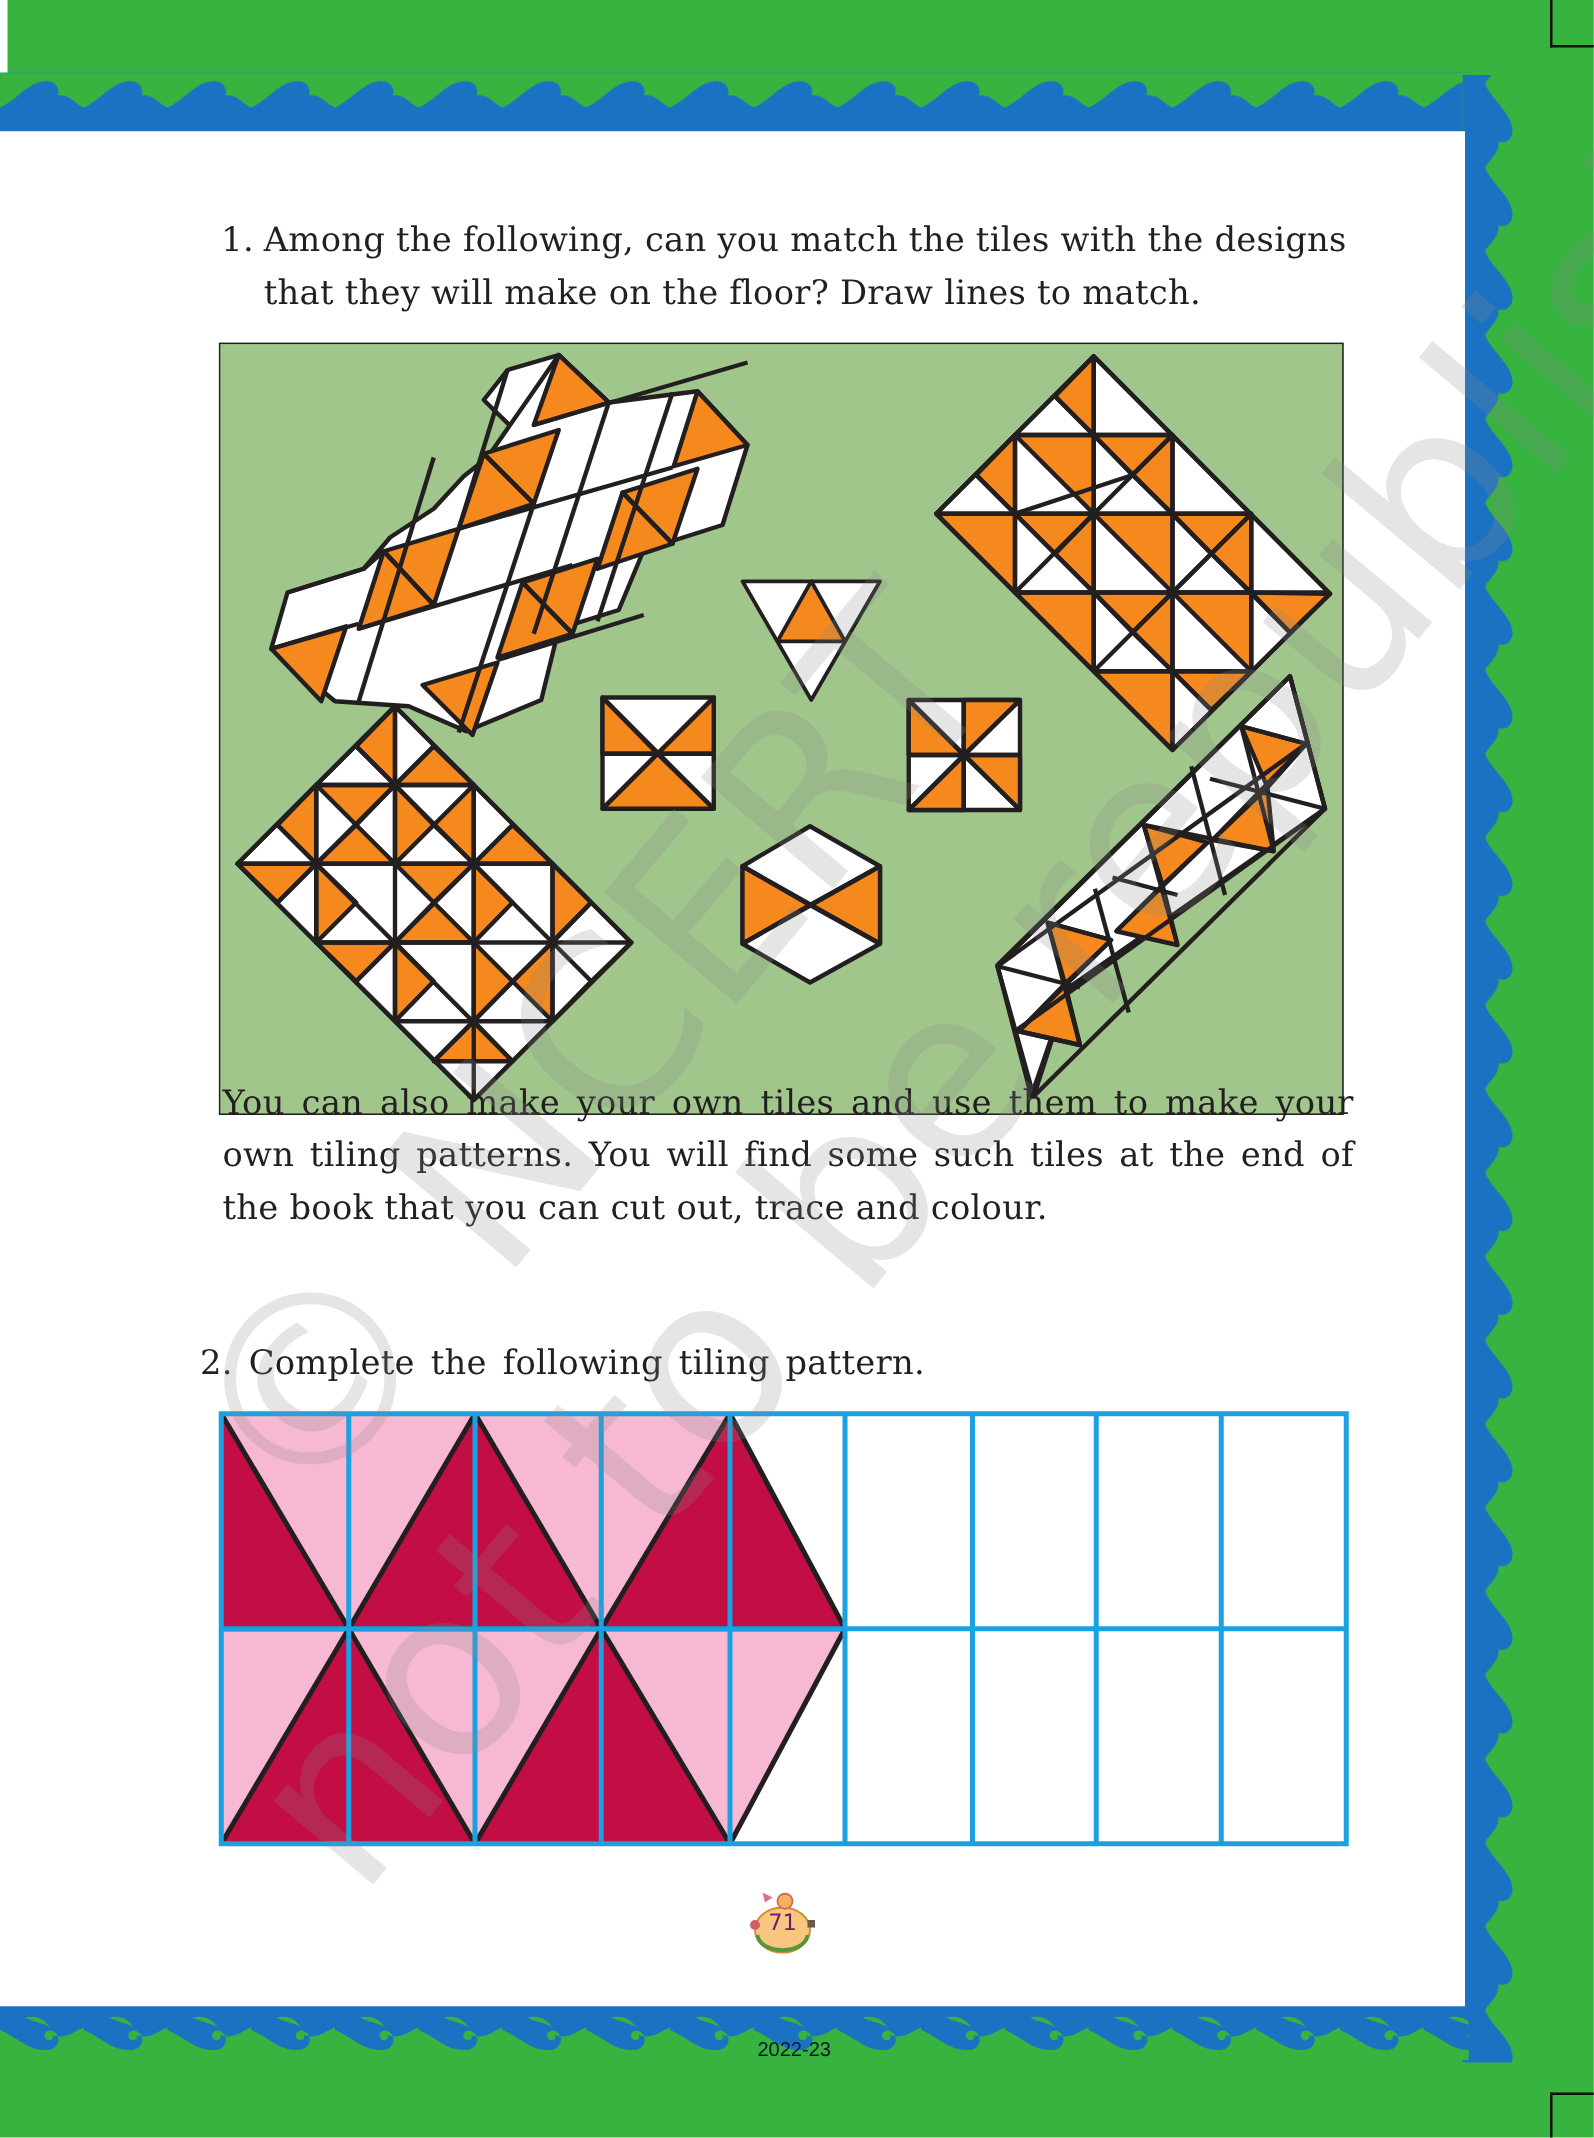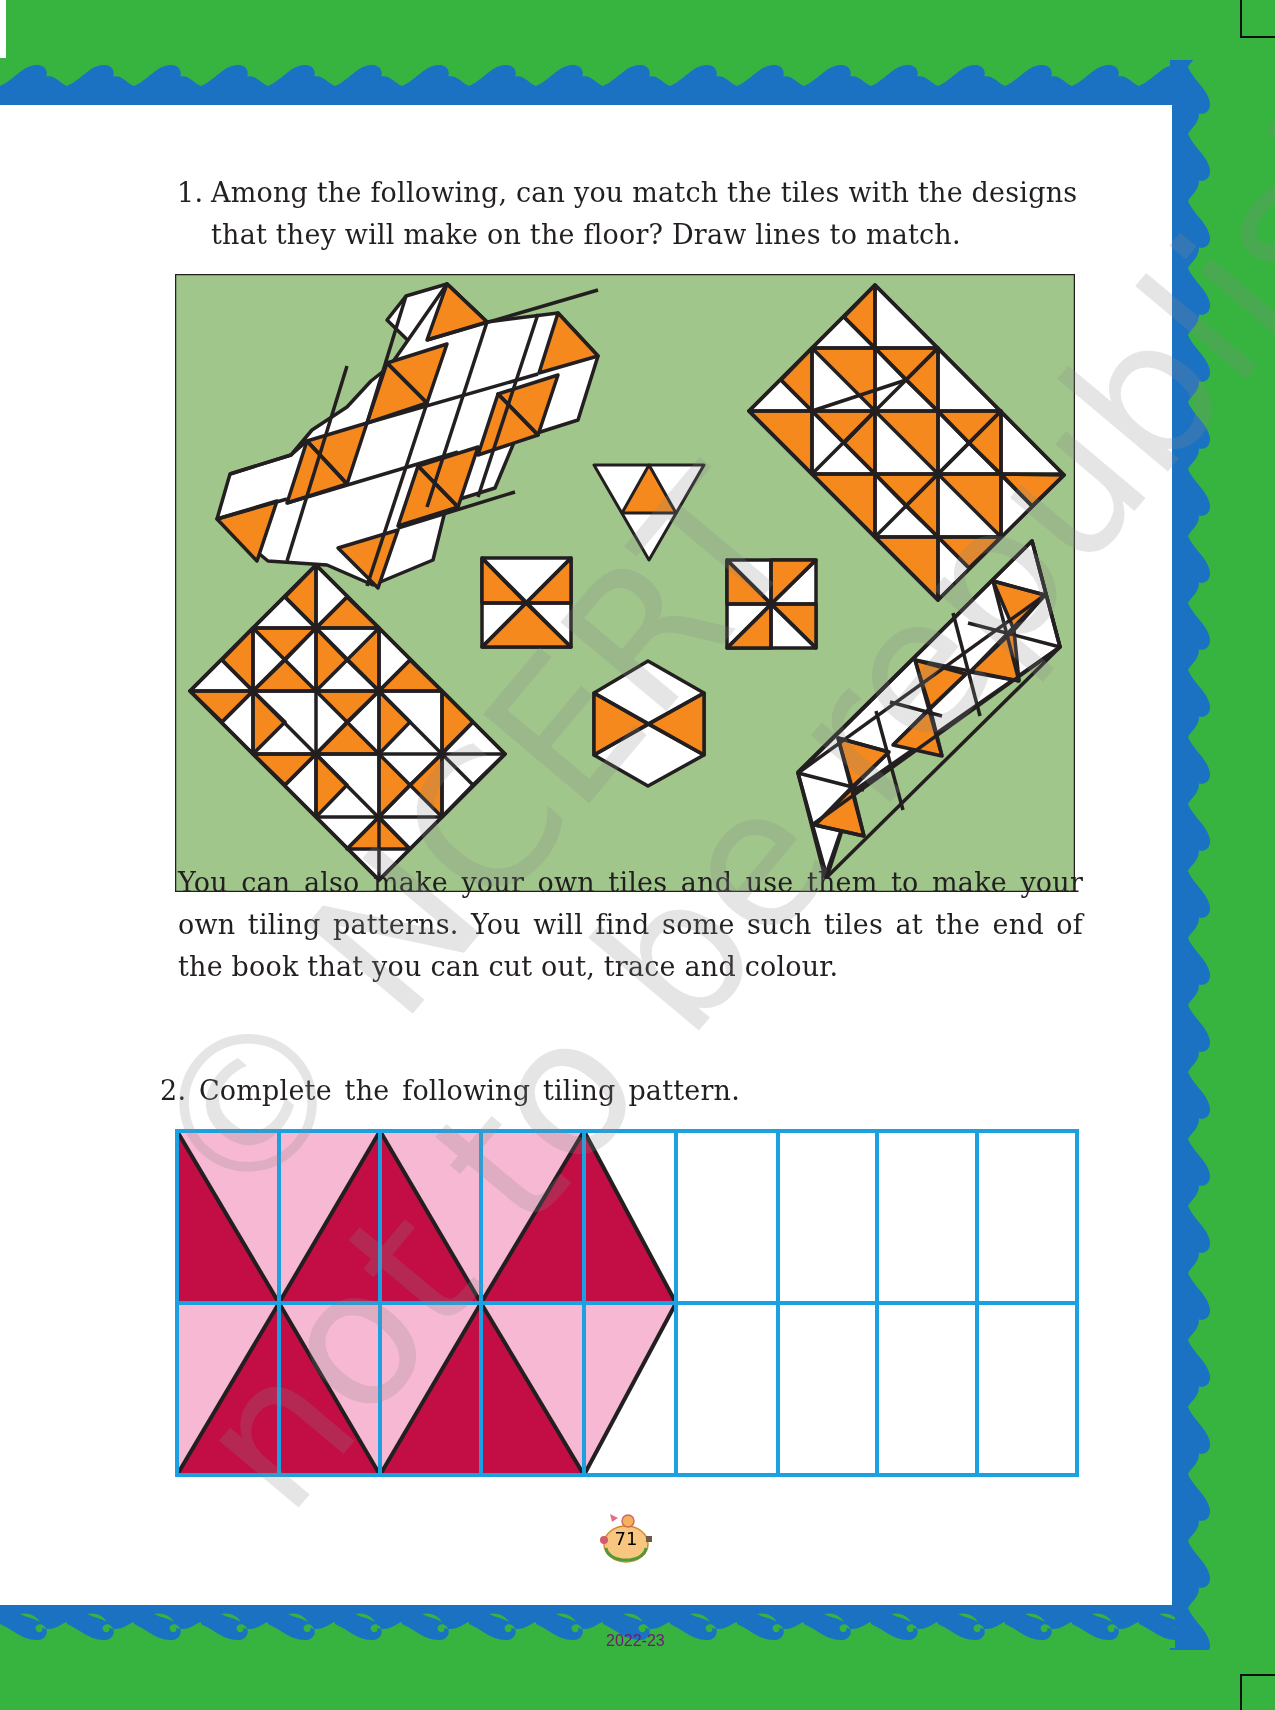--- a/index.html
+++ b/index.html
@@ -23,25 +23,25 @@
   .q1 .num { position: absolute; left: 0; }
   .q1 .body { display: block; padding-left: 34px; }
   .para { left: 178px; top: 862px; width: 905px; text-align: justify; text-align-last: left; }
   .q2 { left: 160px; top: 1070px; word-spacing: 4px; }
   .fig1 { position: absolute; left: 175px; top: 274px; width: 900px; height: 618px; }
   .fig2 { position: absolute; left: 174px; top: 1128px; width: 906px; height: 352px; }
   .watermark { position: absolute; left: 0; top: 0; pointer-events: none; }
   .page-badge { position: absolute; left: 588px; top: 1508px; width: 76px; height: 62px; }
   .page-num {
     position: absolute; left: 0; top: 20px; width: 76px; text-align: center;
-    font-family: "DejaVu Sans", "Liberation Sans", sans-serif; font-size: 18px; color:#000000;
+    font-family: "DejaVu Sans", "Liberation Sans", sans-serif; font-size: 18px; color:#701a75;
   }
   .year {
     position: absolute; left: 606px; top: 1632px;
-    font-family: "Liberation Sans", sans-serif; font-size: 16px; color: #701a75;
+    font-family: "Liberation Sans", sans-serif; font-size: 16px; color: #0f172a;
   }
 </style>
 </head>
 <body>
 
 <div class="top-white-strip"></div>
 <svg class="border-svg" width="1275" height="1710">
   <defs>
     <pattern id="waveTop" x="0" y="58" width="67" height="50" patternUnits="userSpaceOnUse">
       <rect width="67" height="50" fill="#37b340"></rect>

